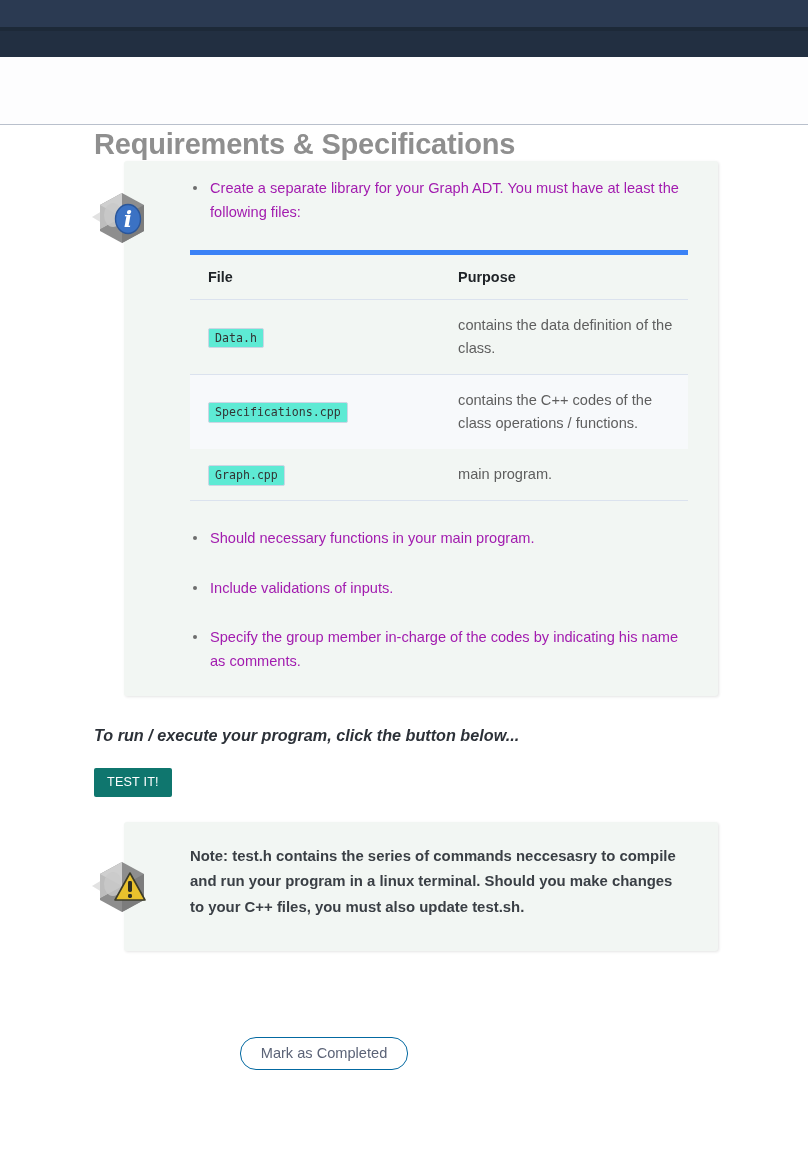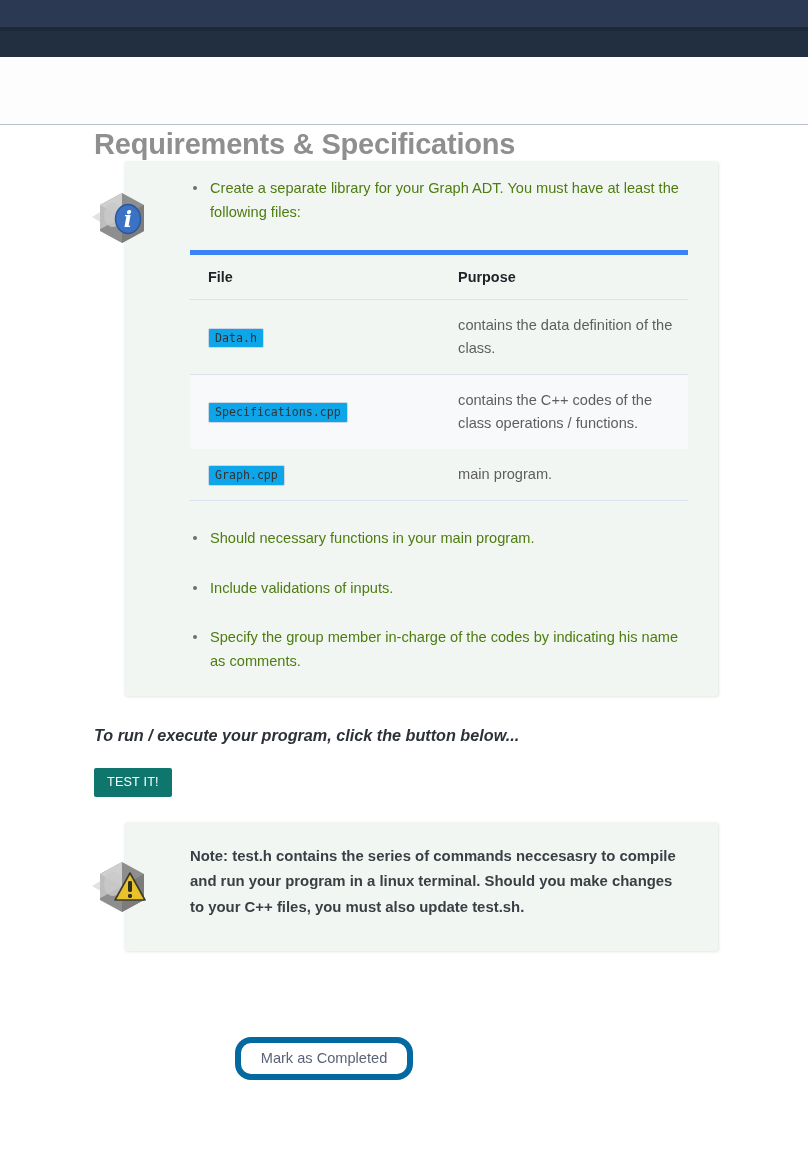--- a/index.html
+++ b/index.html
@@ -85,21 +85,21 @@
   .cube-icon.warn { top: 30px; }
 
   
   ul.speclist {
     margin: 0;
     padding: 0 0 0 20px;
     list-style: none;
   }
   ul.speclist > li {
     position: relative;
-    color: #4d7c0f;
+    color: #a21caf;
     font-size: 14.6px;
     line-height: 1.62;
     margin-bottom: 26px;
     padding-left: 0;
   }
   ul.speclist > li.tight { margin-bottom: 0; }
   ul.speclist > li::before {
     content: "";
     position: absolute;
     left: -17px;
@@ -138,21 +138,21 @@
     background: #f7f9fb;
     border-bottom-color: transparent;
     border-top: 1px solid transparent;
   }
   table.filetable tbody tr:last-child td { border-bottom: 1px solid #dbe2ee; }
   code.filechip {
     display: inline-block;
     font-family: "DejaVu Sans Mono", monospace;
     font-size: 11.6px;
     color: #333333;
-    background: #0ea5e9;
+    background: #5eead4;
     border: 1px solid #ccd6e4;
     border-radius: 2px;
     padding: 2px 6px;
     line-height: 1.25;
   }
 
   
   .run-line {
     margin: 30px 16px 0 94px;
     font-size: 16.2px;
@@ -185,21 +185,21 @@
   }
 
   
   .footer {
     margin-top: 86px;
     text-align: center;
   }
   .complete-btn {
     display: inline-block;
     background: #ffffff;
-    border: 6px solid #0369a1;
+    border: 1px solid #0369a1;
     border-radius: 16px;
     color: #5b6377;
     font-family: "Liberation Sans", sans-serif;
     font-size: 14.6px;
     padding: 7px 20px 8px 20px;
     cursor: pointer;
   }
 </style>
 </head>
 <body>

